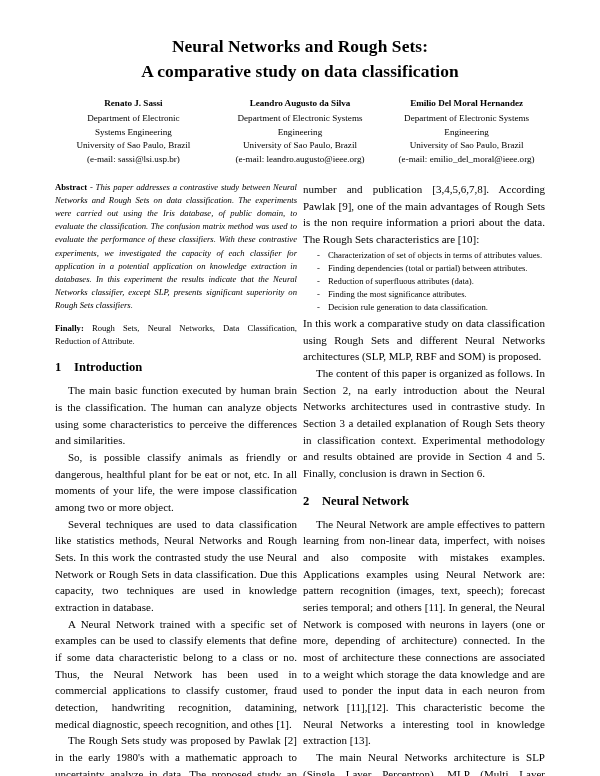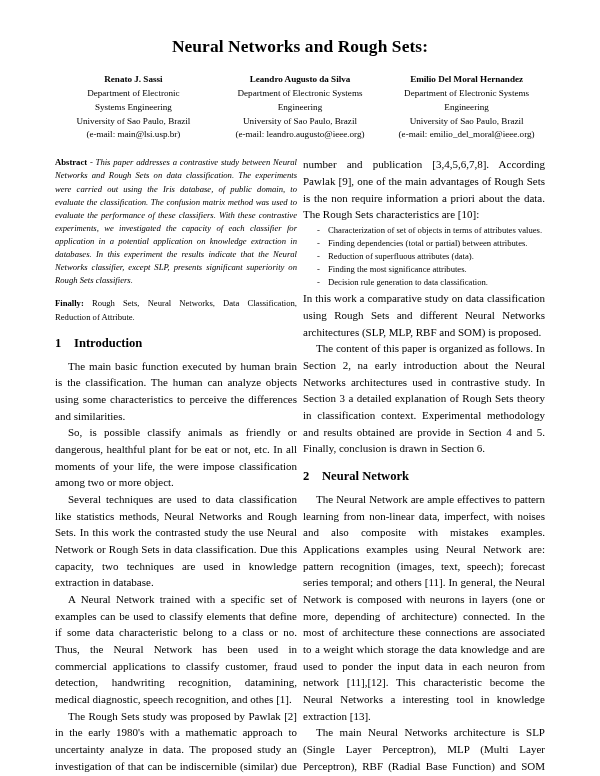--- a/index.html
+++ b/index.html
@@ -123,30 +123,31 @@
     top: 0;
   }
 </style>
 </head>
 <body>
 
 <div class="page">
 
   <div class="title-block">
     <div class="title-line">Neural Networks and Rough Sets:</div>
+    <div class="title-line">A comparative study on data classification</div>
   </div>
 
   <div class="authors">
 
     <div class="author">
       <span class="author-name">Renato J. Sassi</span>
       <span class="author-line">Department of Electronic</span>
       <span class="author-line">Systems Engineering</span>
       <span class="author-line">University of Sao Paulo, Brazil</span>
-      <span class="author-line">(e-mail: main@lsi.usp.br)</span>
+      <span class="author-line">(e-mail: sassi@lsi.usp.br)</span>
     </div>
 
     <div class="author">
       <span class="author-name">Leandro Augusto da Silva</span>
       <span class="author-line">Department of Electronic Systems</span>
       <span class="author-line">Engineering</span>
       <span class="author-line">University of Sao Paulo, Brazil</span>
       <span class="author-line">(e-mail: leandro.augusto@ieee.org)</span>
     </div>
 

